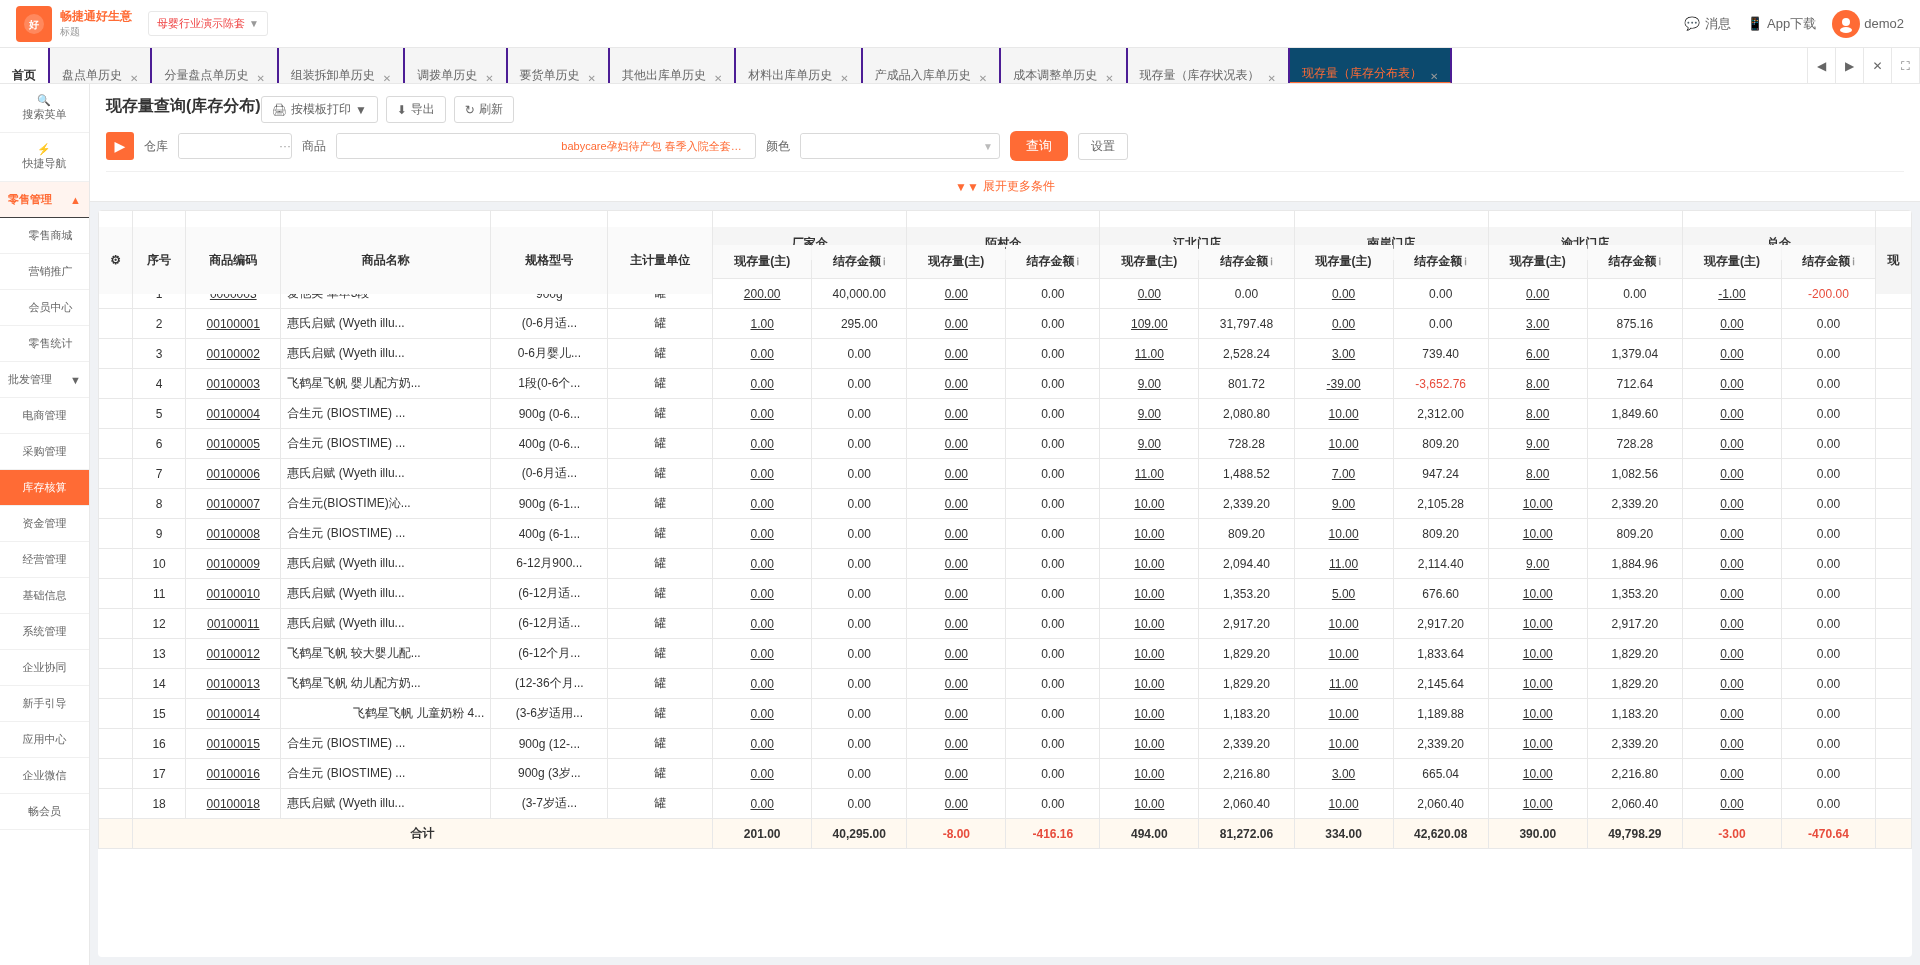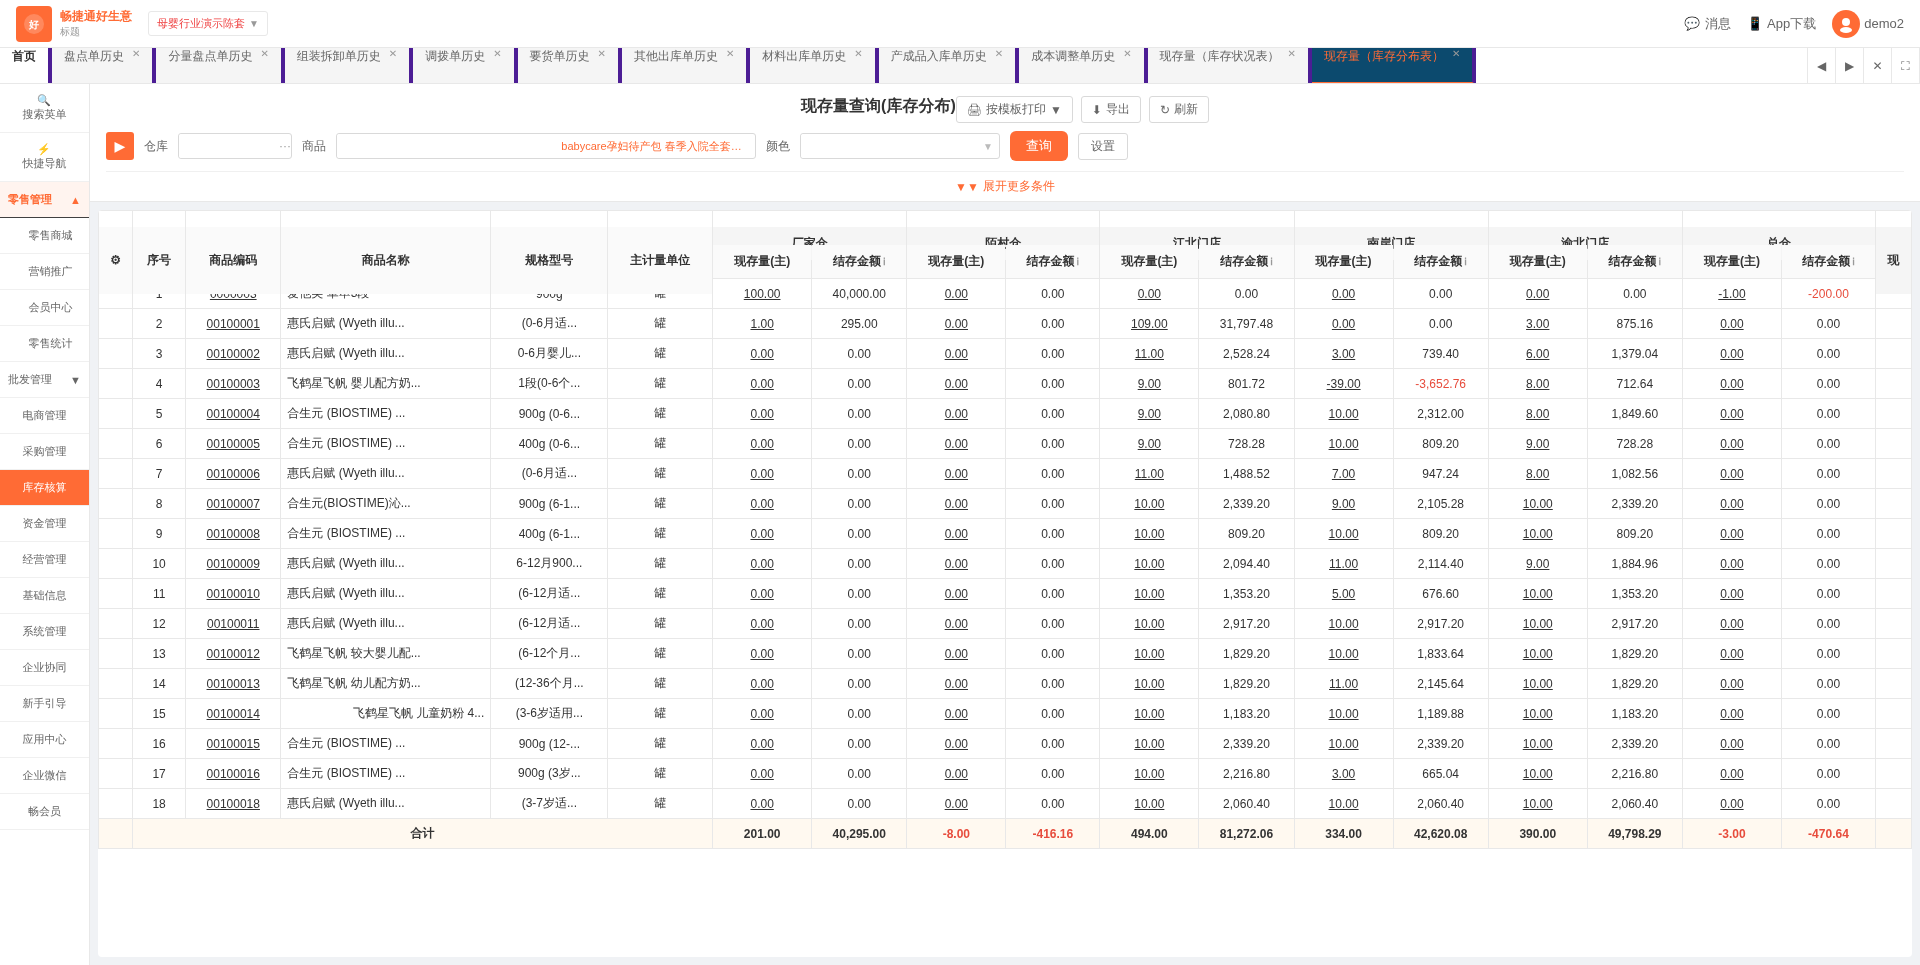--- a/index.html
+++ b/index.html
@@ -70,27 +70,27 @@
     .tab-bar-inner {
       display: flex;
       align-items: center;
       flex: 1;
       overflow: hidden;
     }
     .tab-item {
       height: 36px;
       padding: 0 12px;
       display: flex;
-      align-items: flex-start;
+      align-items: flex-end;
       gap: 4px;
       font-size: 12px;
       color: #666;
       cursor: pointer;
       white-space: nowrap;
-      border-right: 4px solid #4c1d95;
+      border-right: 2px solid #4c1d95;
       background: #f5f5f5;
       flex-shrink: 0;
     }
     .tab-item.active {
       background: #0c4a6e;
       color: #ff6b35;
       border-bottom: 2px solid #ff6b35;
     }
     .tab-item.home {
       background: #fff;
@@ -443,21 +443,21 @@
     <div class="sidebar-item">企业协同</div>
     <div class="sidebar-item">新手引导</div>
     <div class="sidebar-item">应用中心</div>
     <div class="sidebar-item">企业微信</div>
     <div class="sidebar-item">畅会员</div>
   </div>
 
   <div class="content-area">
 
     <div class="page-header">
-      <div style="display:flex;align-items:flex-start;justify-content:center;">
+      <div style="display:flex;align-items:flex-start;justify-content:flex-start;">
         <div class="page-title">现存量查询(库存分布)</div>
         <div class="page-actions">
           <button class="btn-action">
             <span>🖨</span>
             <span>按模板打印</span>
             <span>▼</span>
           </button>
           <button class="btn-action">
             <span>⬇</span>
             <span>导出</span>
@@ -539,21 +539,21 @@
         </thead>
         <tbody id="table-body">
 
         <tr>
     <td></td>
     <td>1</td>
     <td><span class="td-underline">0000003</span></td>
     <td style="text-align:left;max-width:180px;overflow:hidden;text-overflow:ellipsis;">爱他美 卓萃3段</td>
     <td>900g</td>
     <td>罐</td>
-    <td><span class="td-underline">100.00</span></td>
+    <td><span class="td-underline">200.00</span></td>
     <td>40,000.00</td>
     <td><span class="td-underline">0.00</span></td>
     <td>0.00</td>
     <td><span class="td-underline">0.00</span></td>
     <td>0.00</td>
     <td class=""><span class="td-underline">0.00</span></td>
     <td class="">0.00</td>
     <td><span class="td-underline">0.00</span></td>
     <td>0.00</td>
     <td class="td-red"><span class="td-underline">-1.00</span></td>

